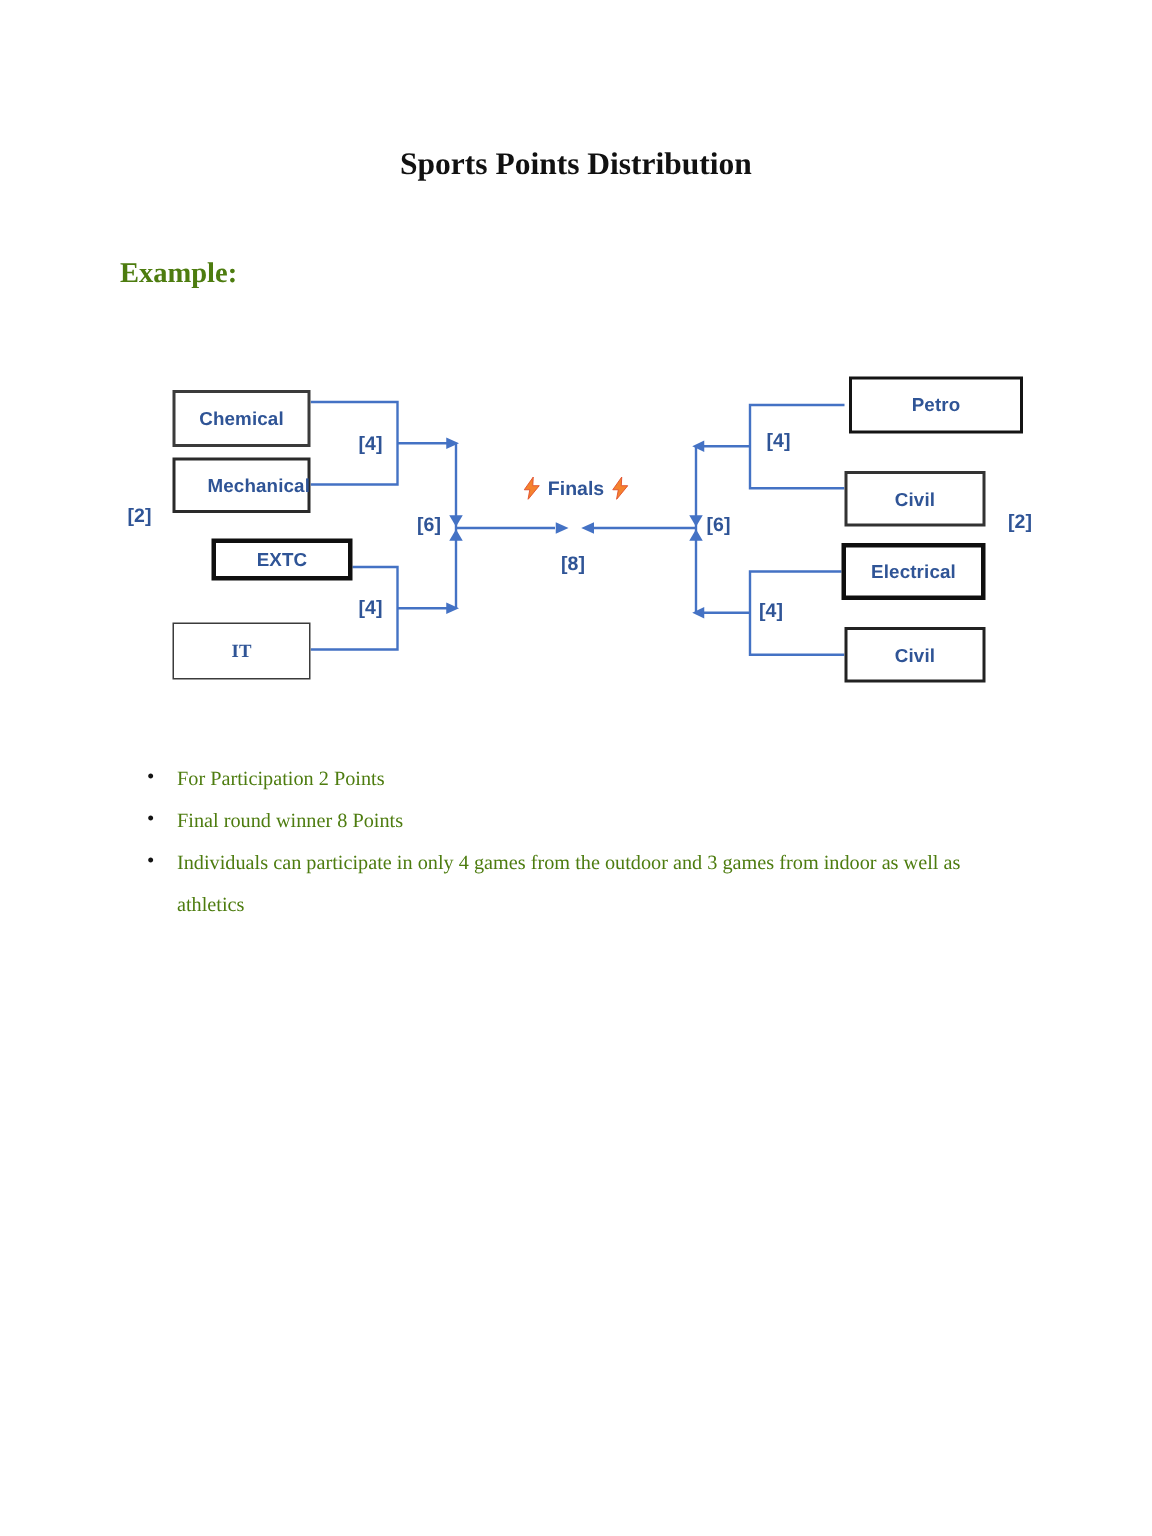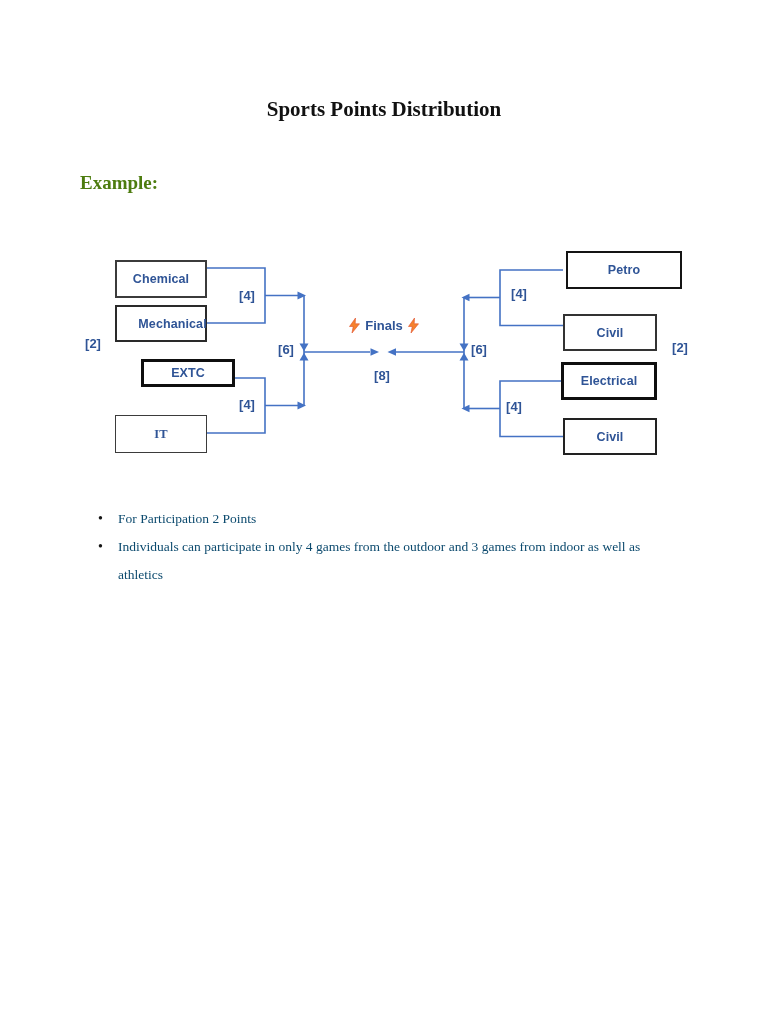--- a/index.html
+++ b/index.html
@@ -56,21 +56,21 @@
   }
   .finals-text {
     font-family:"Liberation Sans", sans-serif; font-size:13px;
     font-weight:700; color:#2F5496;
   }
   .bolt { width:11px; height:15px; display:block; }
 
   .rules-list {
     position:absolute; left:91px; top:505px; width:582px;
     margin:0; padding:0; list-style:none;
-    font-family:"Liberation Serif", serif; font-size:13.5px; color:#0c4a6e;
+    font-family:"Liberation Serif", serif; font-size:13.5px; color:#4d7c0f;
   }
   .rules-list li {
     position:relative; padding-left:27px; line-height:28px;
   }
   .rules-list li::before {
     content:"\2022"; position:absolute; left:7px; top:0;
     font-size:14px; line-height:28px; color:#141414;
   }
 </style>
 </head>
@@ -149,16 +149,17 @@
       <polygon points="6.5,0 0.5,8.5 4.2,8.5 3.0,15 10.5,5.8 6.2,5.8" fill="#F5822E" stroke="#E04E2A" stroke-width="0.6"></polygon>
     </svg>
     <span class="finals-text">Finals</span>
     <svg class="bolt" viewBox="0 0 11 15" xmlns="http://www.w3.org/2000/svg">
       <polygon points="6.5,0 0.5,8.5 4.2,8.5 3.0,15 10.5,5.8 6.2,5.8" fill="#F5822E" stroke="#E04E2A" stroke-width="0.6"></polygon>
     </svg>
   </div>
 
   <ul class="rules-list">
     <li>For Participation 2 Points</li>
+    <li>Final round winner 8 Points</li>
     <li>Individuals can participate in only 4 games from the outdoor and 3 games from indoor as well as athletics</li>
   </ul>
 
 </div>
 
 </body></html>

